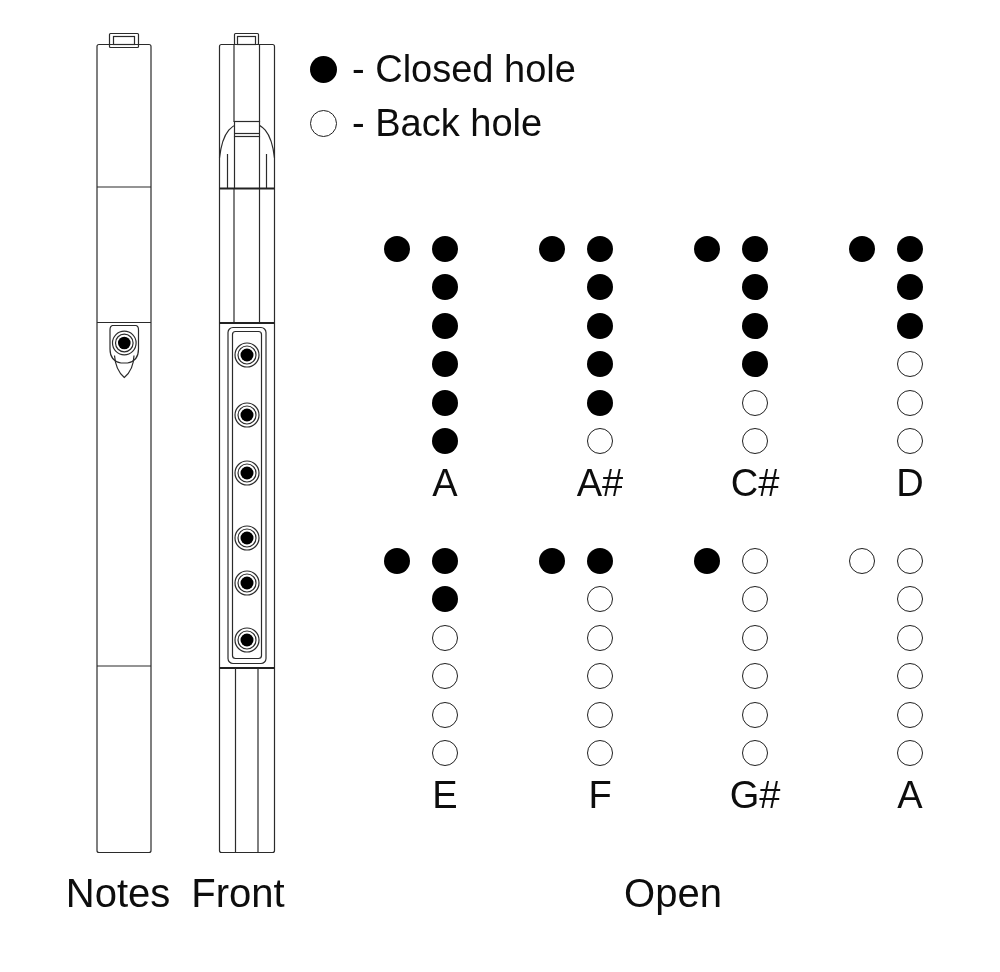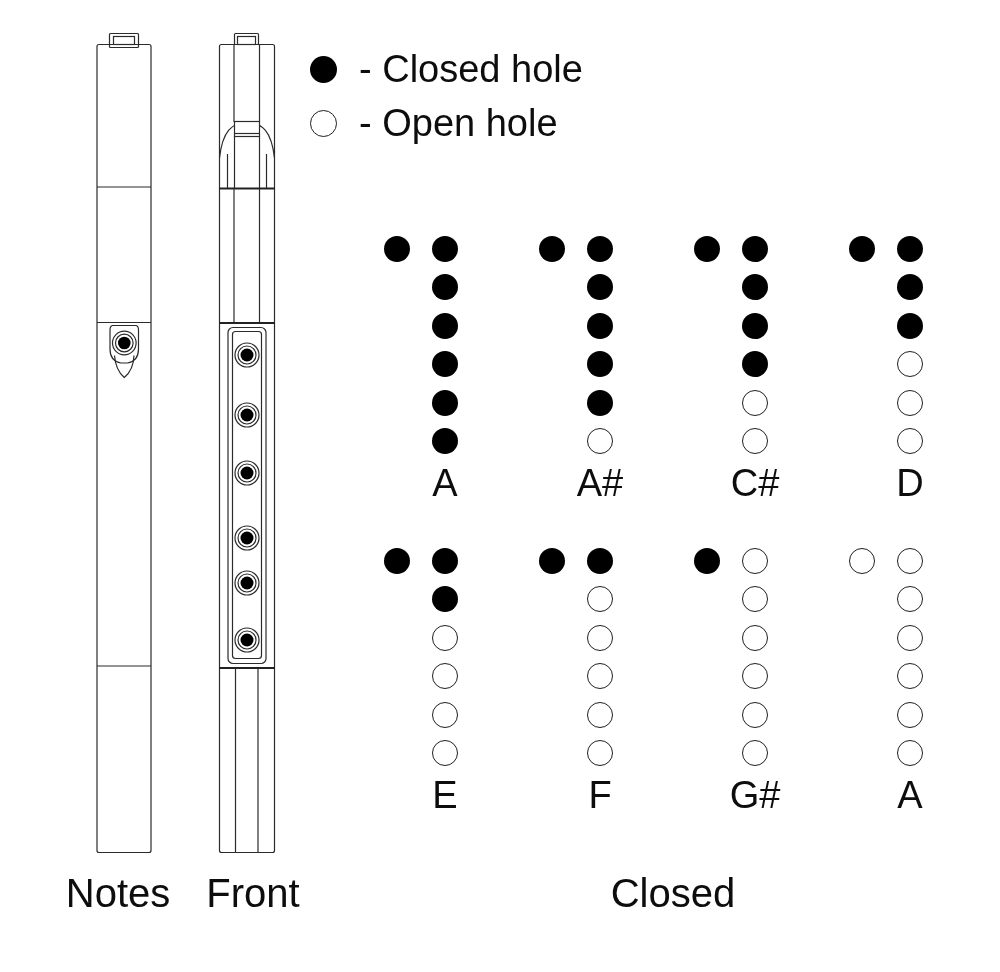--- a/index.html
+++ b/index.html
@@ -3,42 +3,42 @@
 <meta charset="utf-8">
 <title>Fingering Chart</title>
 <style>
   html,body{margin:0;padding:0;background:#fff;}
   .stage{
     position:relative;width:1000px;height:972px;background:#ffffff;
     font-family:"Liberation Sans", sans-serif;color:#111;overflow:hidden;
   }
   
   .legend{position:absolute;left:310px;top:42px;}
-  .legend-row{display:flex;align-items:center;gap:22px;height:54px;}
+  .legend-row{display:flex;align-items:center;gap:15px;height:54px;}
   .legend-dot{width:27px;height:27px;border-radius:50%;box-sizing:border-box;flex:0 0 auto;}
   .legend-dot.closed{background:#000;}
   .legend-dot.open{border:1.7px solid #1f1f1f;background:#fff;}
   .legend-label{font-size:38px;line-height:40px;color:#0d0d0d;white-space:nowrap;}
   
   #charts{position:absolute;left:0;top:0;width:1000px;height:972px;}
   .note-chart{position:absolute;width:110px;height:290px;}
   .dot{position:absolute;width:26px;height:26px;border-radius:50%;box-sizing:border-box;}
   .dot.closed{background:#000;}
   .dot.open{border:1.6px solid #1f1f1f;background:#fff;}
   .note-label{
     position:absolute;left:11px;top:227px;width:100px;text-align:center;
     font-size:38px;line-height:40px;color:#0d0d0d;white-space:nowrap;
   }
   
   .caption{
     position:absolute;top:871px;width:140px;text-align:center;
     font-size:40px;line-height:44px;color:#0d0d0d;
   }
   .caption.back{left:48px;}
-  .caption.front{left:183px;}
+  .caption.front{left:168px;}
   .caption.notes{left:603px;}
   
   .instruments{position:absolute;left:60px;top:13px;width:262px;height:845px;}
   .ln{stroke:#2b2b2b;stroke-width:1.2;fill:none;}
   .ln-thick{stroke:#222;stroke-width:2.2;fill:none;}
   .ln-fillwhite{stroke:#2b2b2b;stroke-width:1.2;fill:#ffffff;}
   .hole-black{fill:#000;stroke:none;}
 </style>
 </head>
 <body>
@@ -109,21 +109,21 @@
     </g>
   </svg>
 
   <div class="legend">
     <div class="legend-row">
       <span class="legend-dot closed"></span>
       <span class="legend-label">- Closed hole</span>
     </div>
     <div class="legend-row">
       <span class="legend-dot open"></span>
-      <span class="legend-label">- Open hole</span>
+      <span class="legend-label">- Back hole</span>
     </div>
   </div>
 
   <div id="charts">
       <div class="note-chart" style="left: 384px; top: 236px;">
         <div class="dot closed" style="left: 0px; top: 0px;"></div>
         <div class="dot closed" style="left: 48px; top: 0px;"></div>
         <div class="dot closed" style="left: 48px; top: 38px;"></div>
         <div class="dot closed" style="left: 48px; top: 77px;"></div>
         <div class="dot closed" style="left: 48px; top: 115px;"></div>
@@ -198,14 +198,14 @@
         <div class="dot open" style="left: 48px; top: 77px;"></div>
         <div class="dot open" style="left: 48px; top: 115px;"></div>
         <div class="dot open" style="left: 48px; top: 154px;"></div>
         <div class="dot open" style="left: 48px; top: 192px;"></div>
         <div class="note-label">A</div>
       </div>
     </div>
 
   <div class="caption back">Notes</div>
   <div class="caption front">Front</div>
-  <div class="caption notes">Closed</div>
+  <div class="caption notes">Open</div>
 </div>
 
 </body></html>

